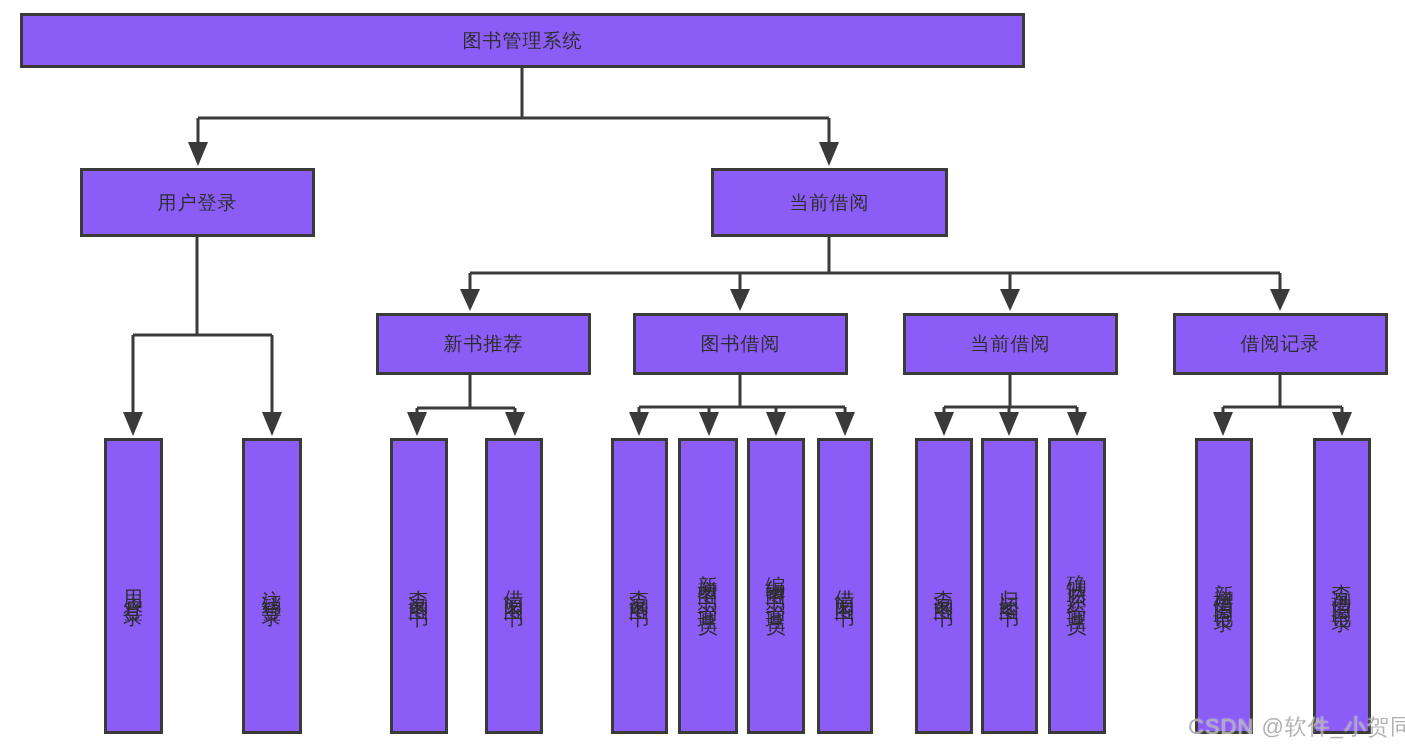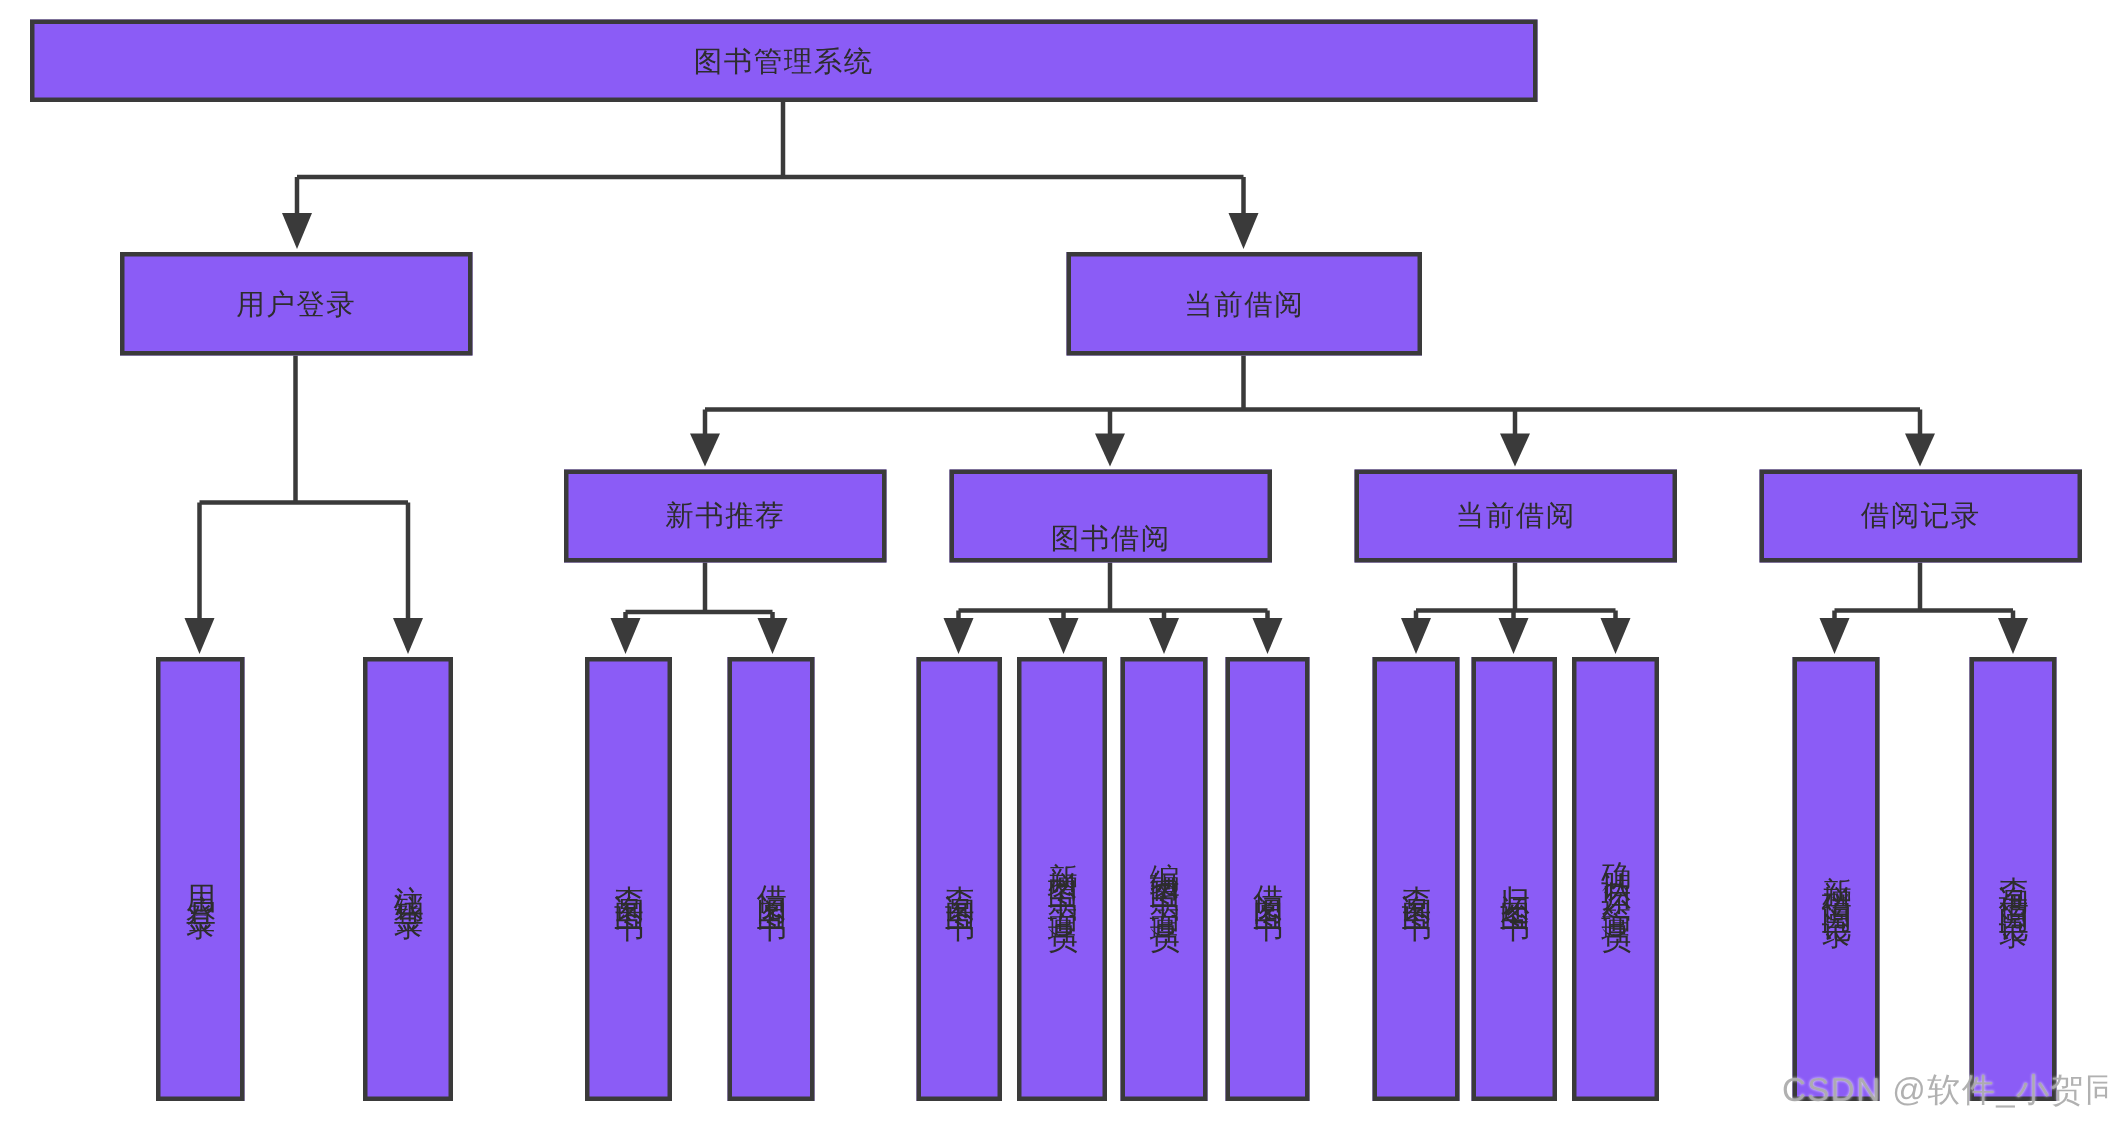--- a/index.html
+++ b/index.html
@@ -109,21 +109,21 @@
   <div class="node" style="left:80px;top:168px;width:235px;height:69px;">
     <span>用户登录</span>
   </div>
   <div class="node" style="left:711px;top:168px;width:237px;height:69px;">
     <span>当前借阅</span>
   </div>
 
   <div class="node" style="left:376px;top:313px;width:215px;height:62px;">
     <span>新书推荐</span>
   </div>
-  <div class="node" style="left:633px;top:313px;width:215px;height:62px;align-items:flex-end;">
+  <div class="node" style="left:633px;top:313px;width:215px;height:62px;">
     <span>图书借阅</span>
   </div>
   <div class="node" style="left:1173px;top:313px;width:215px;height:62px;">
     <span>借阅记录</span>
   </div>
   <div class="node" style="left:903px;top:313px;width:215px;height:62px;">
     <span>当前借阅</span>
   </div>
 
   <div class="node node-v" style="left:104px;top:438px;width:59px;height:296px;">

